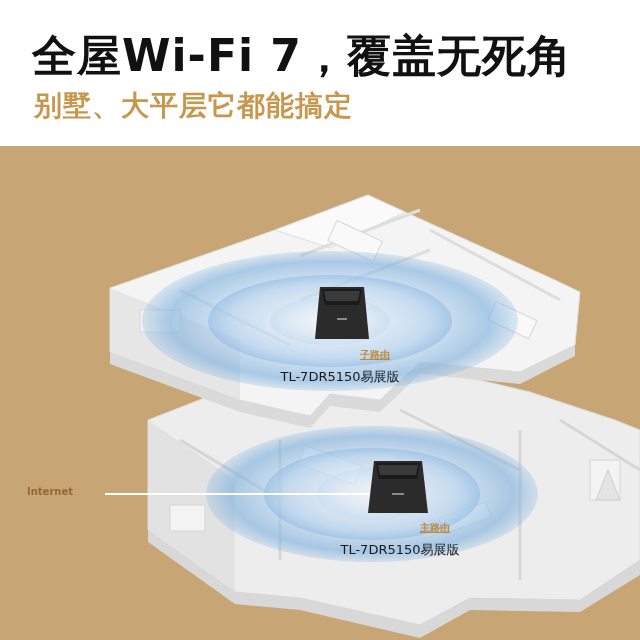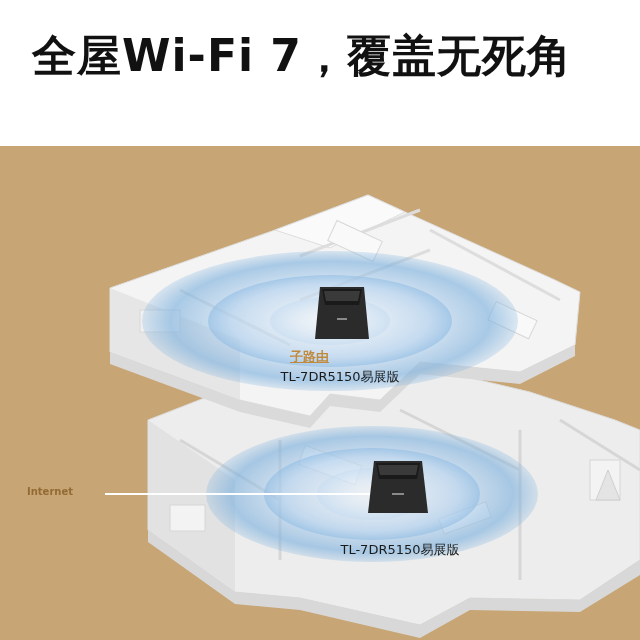--- a/index.html
+++ b/index.html
@@ -2,31 +2,32 @@
 <html><head>
 <meta charset="utf-8">
 <style>
   html,body{margin:0;padding:0;}
   body{width:640px;height:640px;overflow:hidden;position:relative;background:#ffffff;font-family:"DejaVu Sans",sans-serif;}
   .header{position:absolute;left:0;top:0;width:640px;height:146px;background:#ffffff;}
   .title{position:absolute;left:32px;top:26px;font-size:44px;font-weight:bold;color:#111;letter-spacing:1px;white-space:nowrap;line-height:60px;}
   .subtitle{position:absolute;left:34px;top:86px;font-size:28px;font-weight:bold;color:#c8974e;white-space:nowrap;line-height:40px;letter-spacing:1px;}
   .scene{position:absolute;left:0;top:146px;width:640px;height:494px;background:#c8a574;overflow:hidden;}
   svg.house{position:absolute;left:0;top:0;}
-  .label-main{position:absolute;font-size:13px;font-weight:bold;color:#c08a3e;white-space:nowrap;text-align:left;text-decoration:underline;}
+  .label-main{position:absolute;font-size:10px;font-weight:bold;color:#c08a3e;white-space:nowrap;text-align:right;text-decoration:underline;}
   .label-model{position:absolute;font-size:13px;color:#1a1a1a;white-space:nowrap;text-align:center;}
   .internet{position:absolute;left:27px;top:340px;font-size:10px;font-weight:bold;color:#946a34;}
   .internet-line{position:absolute;left:105px;top:347px;width:265px;height:2px;background:#ffffff;}
   .router{position:absolute;}
 </style>
 </head>
 <body>
 
 <div class="header">
   <div class="title">全屋Wi-Fi 7，覆盖无死角</div>
+  <div class="subtitle">别墅、大平层它都能搞定</div>
 </div>
 
 <div class="scene">
   <svg class="house" width="640" height="494" viewBox="0 146 640 494">
     <defs>
       <radialGradient id="sig" cx="50%" cy="50%" r="50%">
         <stop offset="0%" stop-color="#e6f0fa" stop-opacity="0.2"></stop>
         <stop offset="55%" stop-color="#a9cbeb" stop-opacity="0.45"></stop>
         <stop offset="85%" stop-color="#7fb2de" stop-opacity="0.65"></stop>
         <stop offset="100%" stop-color="#7fb2de" stop-opacity="0.25"></stop>
@@ -99,14 +100,15 @@
   </svg>
   <div class="label-main" style="left:290px;top:202px;width:100px;">子路由</div>
   <div class="label-model" style="left:270px;top:222px;width:140px;">TL-7DR5150易展版</div>
 
   <svg class="router" style="left:366px;top:313px;" width="64" height="56" viewBox="0 0 64 56">
     <polygon points="8,2 56,2 62,54 2,54" fill="#2b2b2b"></polygon>
     <polygon points="10,4 54,4 51,20 13,20" fill="#1a1a1a"></polygon>
     <polygon points="12,6 52,6 50,16 14,16" fill="#3a3a3a"></polygon>
     <rect x="26" y="34" width="12" height="2" fill="#8a8a8a"></rect>
   </svg>
+  <div class="label-main" style="left:350px;top:375px;width:100px;">主路由</div>
   <div class="label-model" style="left:330px;top:395px;width:140px;">TL-7DR5150易展版</div>
 </div>
 
 </body></html>

